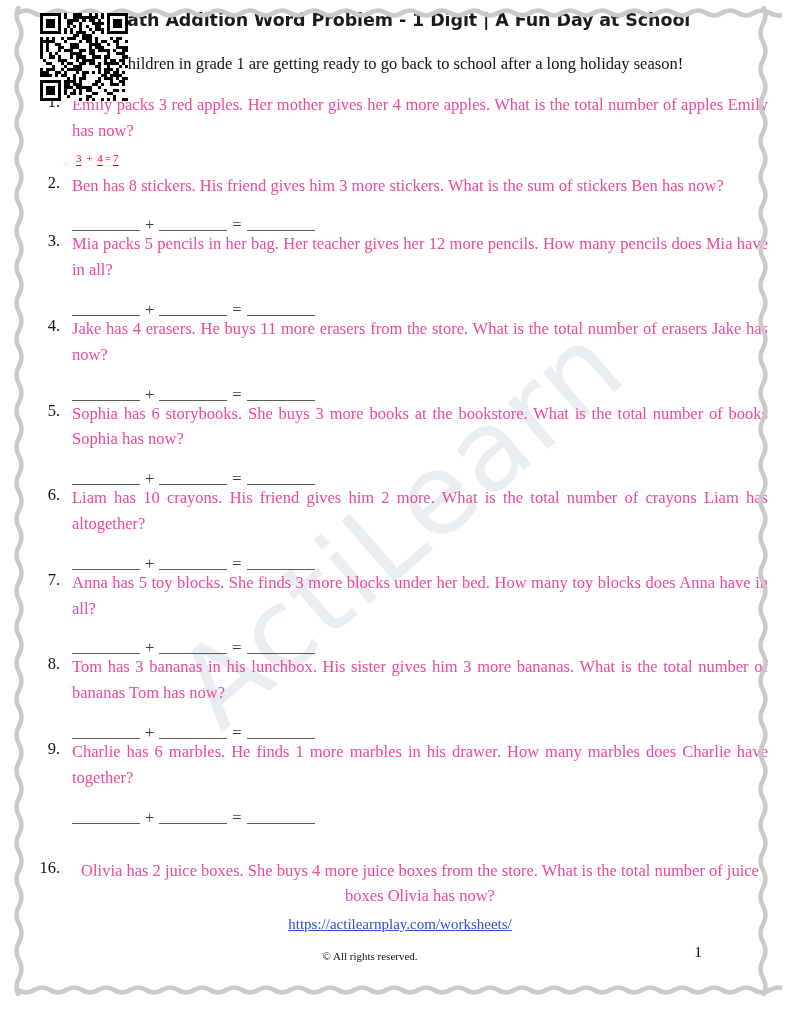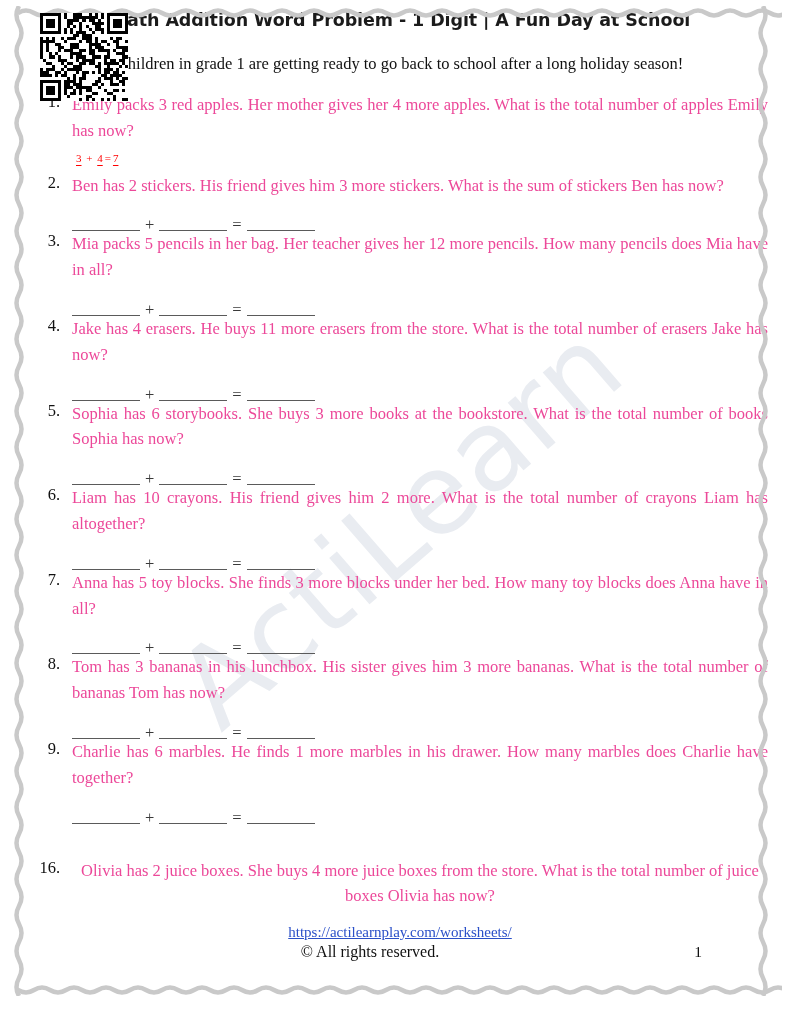--- a/index.html
+++ b/index.html
@@ -144,35 +144,35 @@
 
   
   #footer {
     position: absolute;
     left: 0; top: 912px;
     width: 800px;
     z-index: 3;
   }
   #footer-url {
     position: absolute;
-    left: 30px; top: 12px;
+    left: 30px; top: 4px;
     width: 740px;
     text-align: center;
     font-size: 15px;
   }
   #footer-url a {
     color: #2b50c8;
     text-decoration: underline;
   }
   #footer-copy {
     position: absolute;
-    left: 30px; top: 31px;
+    left: 30px; top: 38px;
     width: 680px;
     text-align: center;
-    font-size: 16px;
+    font-size: 11px;
     color: #111;
   }
   #page-no {
     position: absolute;
     left: 668px; top: 31px;
     width: 60px;
     text-align: center;
     font-size: 15.5px;
     color: #111;
   }
@@ -208,21 +208,21 @@
     <div id="title">Math Addition Word Problem - 1 Digit | A Fun Day at School</div>
     <div id="intro">Children in grade 1 are getting ready to go back to school after a long holiday season!</div>
     <div id="problems">
         <div class="problem">
           <div class="p-num">1.</div>
           <div class="p-text">Emily packs 3 red apples. Her mother gives her 4 more apples. What is the total number of apples Emily has now?</div>
         </div>
         <div class="answer-red"><span class="val">3</span> <span class="sym">+</span> <span class="val">4</span><span class="sym">=</span><span class="val">7</span></div>
         <div class="problem">
           <div class="p-num">2.</div>
-          <div class="p-text">Ben has 2 stickers. His friend gives him 3 more stickers. What is the sum of stickers Ben has now?</div>
+          <div class="p-text">Ben has 8 stickers. His friend gives him 3 more stickers. What is the sum of stickers Ben has now?</div>
         </div>
         <div class="answer-row">
           <span class="blank"></span>
           <span class="op">+</span>
           <span class="blank"></span>
           <span class="op">=</span>
           <span class="blank"></span>
         </div>
         <div class="problem">
           <div class="p-num">3.</div>

